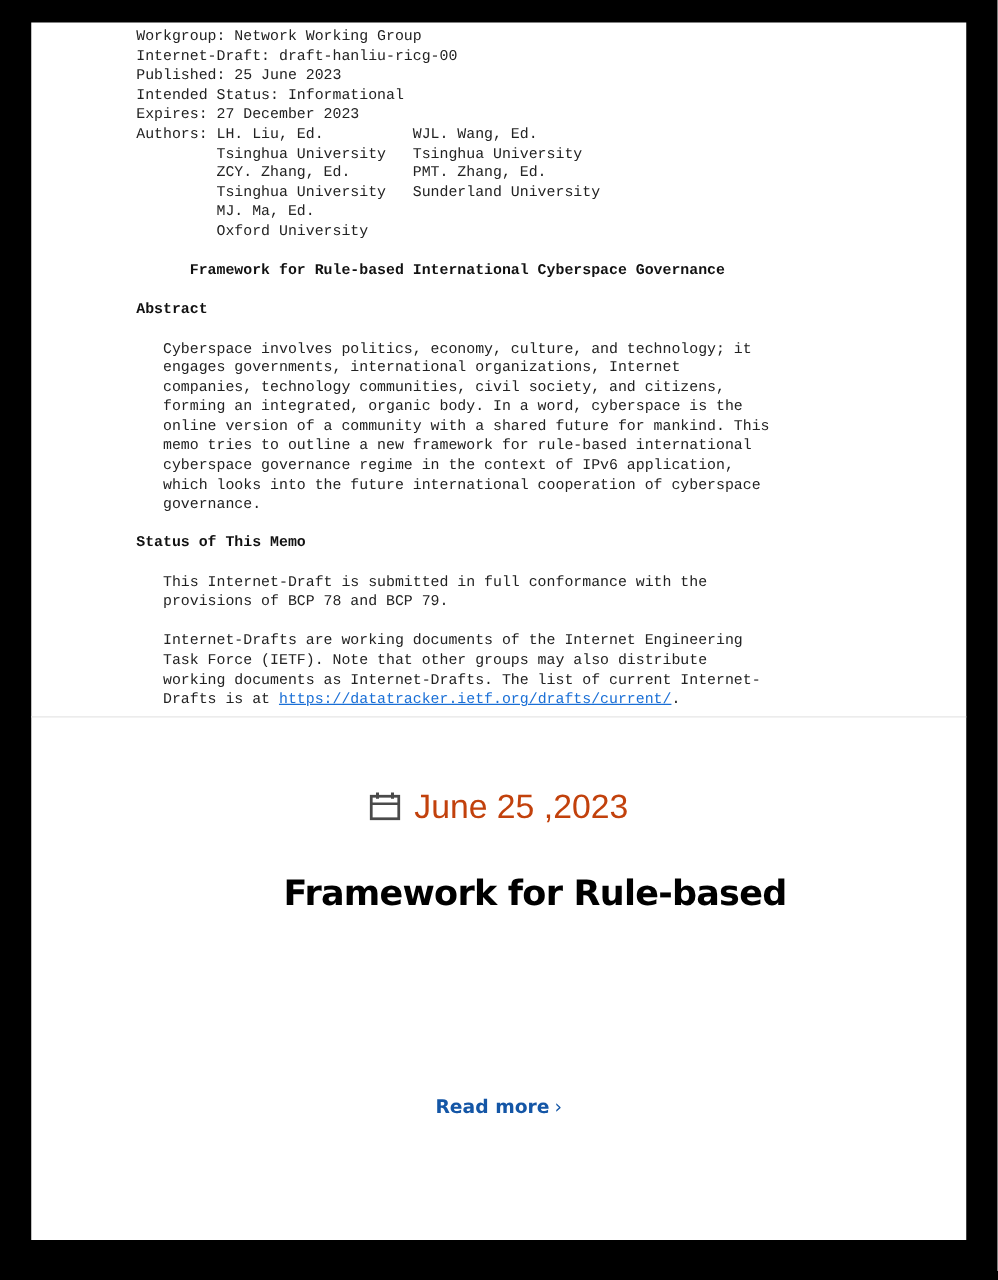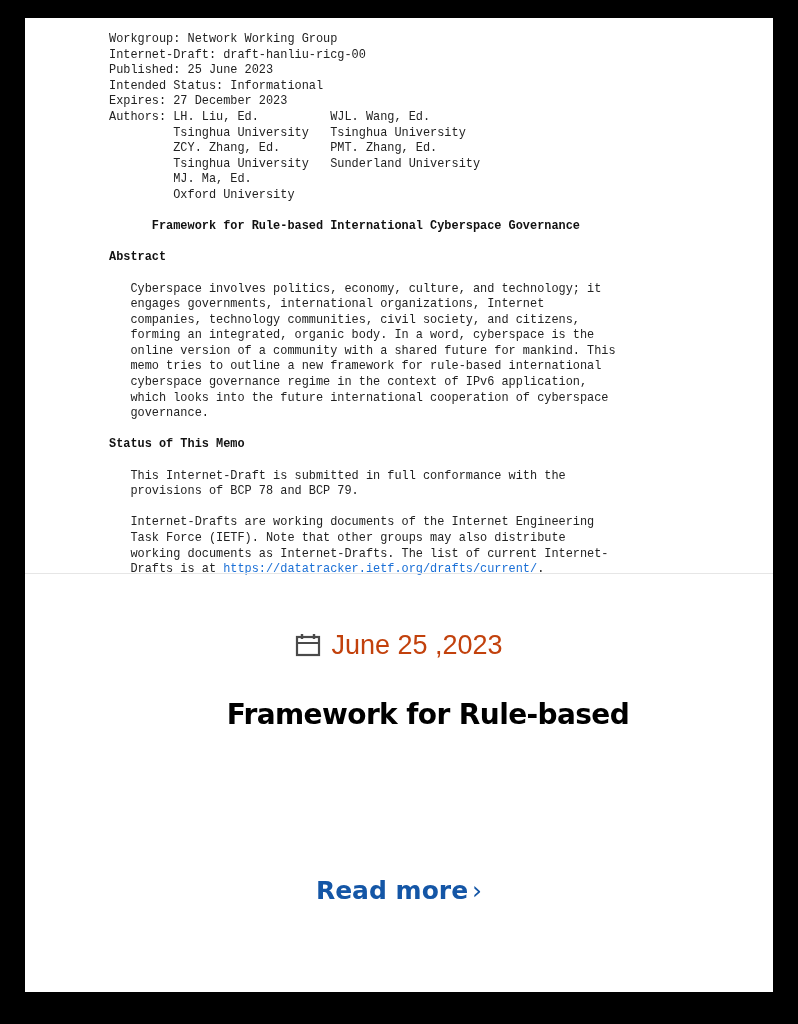--- a/index.html
+++ b/index.html
@@ -5,21 +5,21 @@
   html, body { margin: 0; padding: 0; }
   body {
     width: 798px; height: 1024px; background: #000; position: relative; overflow: hidden;
     font-family: "Liberation Sans", sans-serif;
   }
   .card {
     position: absolute; left: 25px; top: 18px; width: 748px; height: 974px;
     background: #fff;
   }
   .doc {
-    position: absolute; left: 0; top: 12px; width: 636px; height: 555px;
+    position: absolute; left: 0; top: 2px; width: 636px; height: 555px;
     overflow: hidden;
   }
   .doc pre {
     margin: 0; position: absolute; left: 84px; top: 2px;
     font-family: "Liberation Mono", monospace; font-size: 11.9px; line-height: 15.6px;
     color: #222; white-space: pre;
   }
   .doc .b { font-weight: bold; color: #111; }
   .doc a { color: #1a6fd6; text-decoration: underline; }
   .divider {
@@ -30,21 +30,21 @@
     font-size: 27px; color: #c2410c; font-family: "Liberation Sans", sans-serif;
   }
   .meta .cal { display: inline-block; vertical-align: -3px; margin-right: 10px; }
   .title {
     position: absolute; left: 0; top: 668px; width: 748px; text-align: center;
     font-family: "DejaVu Sans", sans-serif; font-weight: bold; font-size: 28px;
     line-height: 57.5px; color: #000; letter-spacing: -0.6px; margin-left: 29px;
   }
   .readmore {
     position: absolute; left: 0; top: 858px; width: 748px; text-align: center;
-    font-family: "DejaVu Sans", sans-serif; font-weight: bold; font-size: 25px; color: #1456a6;
+    font-family: "DejaVu Sans", sans-serif; font-weight: bold; font-size: 15px; color: #1456a6;
     text-decoration: none;
   }
   .readmore .chev { display: inline-block; margin-left: 4px; font-weight: normal; }
 </style>
 </head>
 <body>
 
 <div class="card">
   <div class="doc">
 <pre><span>Workgroup: Network Working Group</span>

